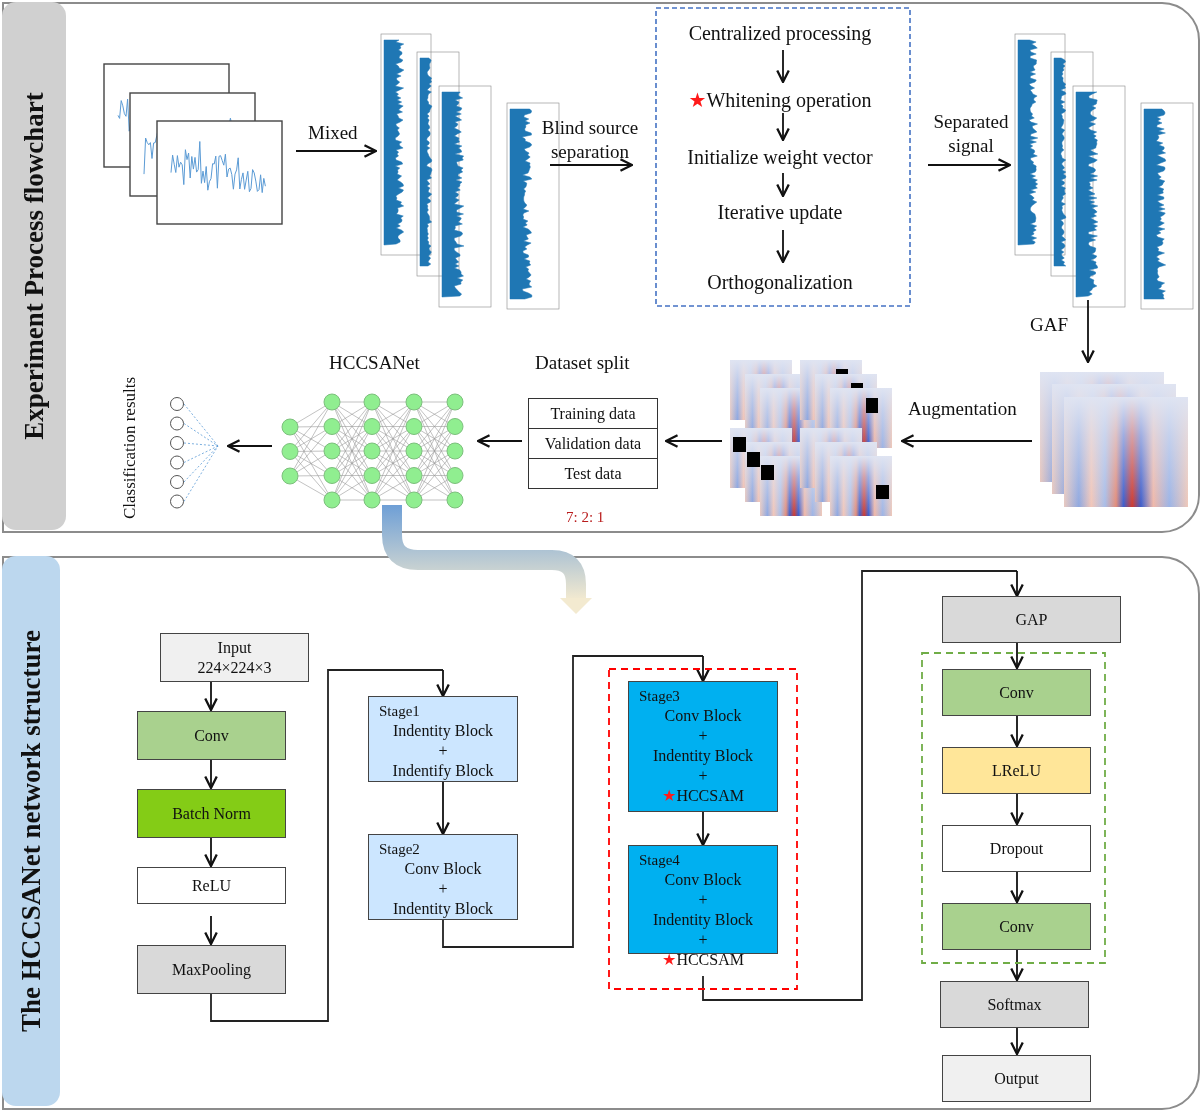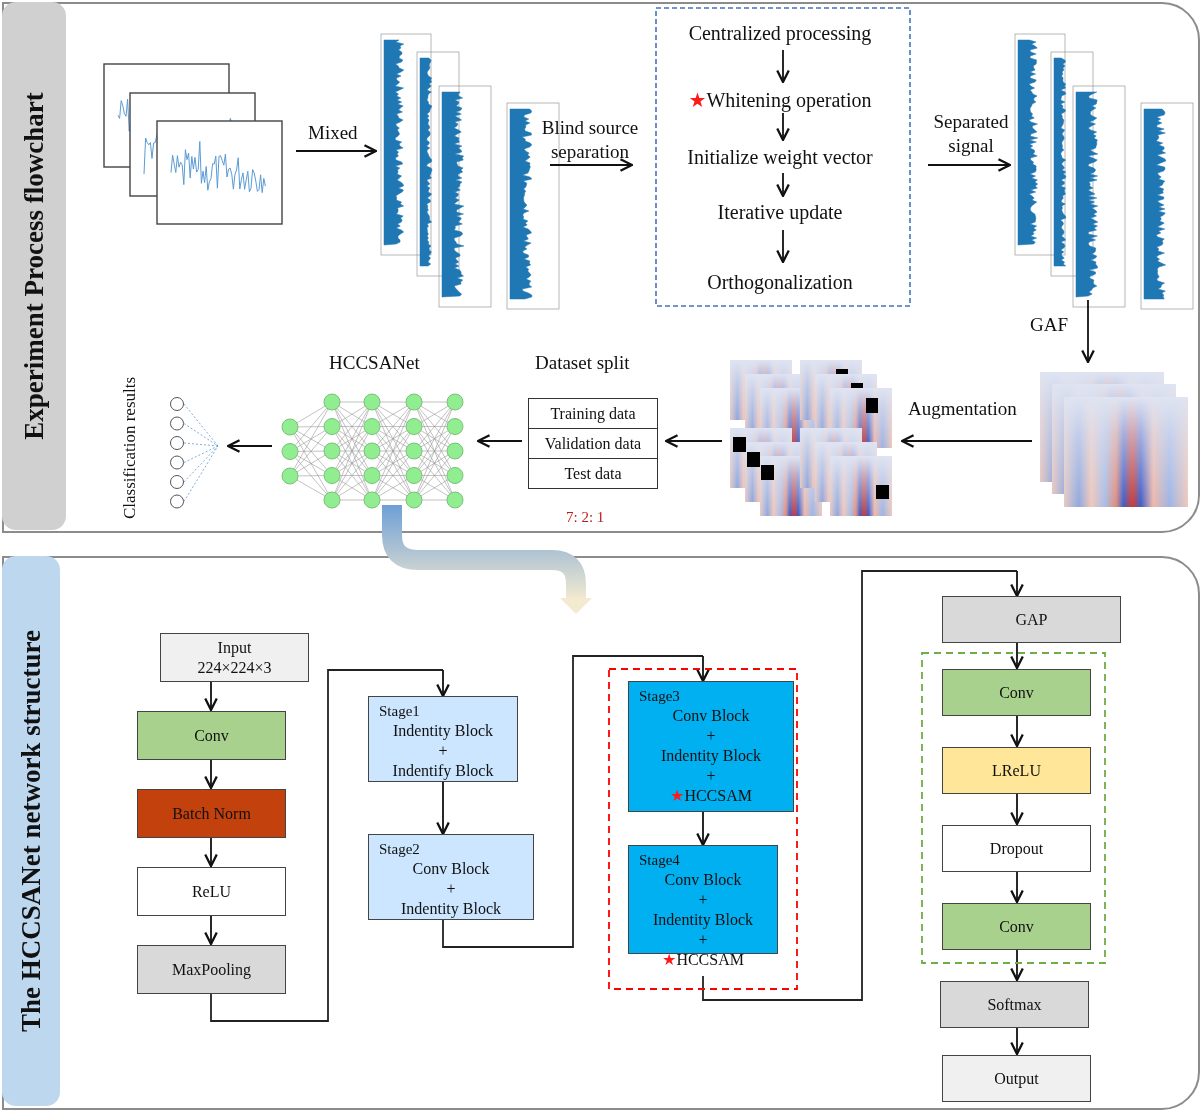--- a/index.html
+++ b/index.html
@@ -331,42 +331,42 @@
 <div class="lbl" style="left:130px;top:448px;transform:translate(-50%,-50%) rotate(-90deg);font-size:17px;">Classification results</div>
 
 <div id="net">
     <div class="box" style="left: 137px; top: 633px; width: 149px; height: 49px; background: rgb(240, 240, 240); margin-left: 23px;">
       <div>Input</div>
       <div>224×224×3</div>
     </div>
     <div class="box" style="left: 137px; top: 711px; width: 149px; height: 49px; background: rgb(169, 209, 142);">
       <div>Conv</div>
     </div>
-    <div class="box" style="left: 137px; top: 789px; width: 149px; height: 49px; background: #c2410c;">
+    <div class="box" style="left: 137px; top: 789px; width: 149px; height: 49px; background: #84cc16;">
       <div>Batch Norm</div>
     </div>
-    <div class="box" style="left: 137px; top: 867px; width: 149px; height: 49px; background: rgb(255, 255, 255);">
+    <div class="box" style="left: 137px; top: 867px; width: 149px; height: 37px; background: rgb(255, 255, 255);">
       <div>ReLU</div>
     </div>
     <div class="box" style="left: 137px; top: 945px; width: 149px; height: 49px; background: rgb(217, 217, 217);">
       <div>MaxPooling</div>
     </div>
     <div class="stage" style="left: 368px; top: 696px; width: 150px; height: 86px; background: rgb(204, 230, 255);">
       <div class="st-title">Stage1</div>
       <div>Indentity Block</div>
       <div>+</div>
       <div>Indentify Block</div>
     </div>
-    <div class="stage" style="left: 368px; top: 834px; width: 166px; height: 86px; background: rgb(204, 230, 255);">
+    <div class="stage" style="left: 368px; top: 834px; width: 150px; height: 86px; background: rgb(204, 230, 255);">
       <div class="st-title">Stage2</div>
       <div>Conv Block</div>
       <div>+</div>
       <div>Indentity Block</div>
     </div>
-    <div class="stage" style="left: 628px; top: 681px; width: 166px; height: 131px; background: rgb(0, 176, 240);">
+    <div class="stage" style="left: 628px; top: 681px; width: 150px; height: 131px; background: rgb(0, 176, 240);">
       <div class="st-title">Stage3</div>
       <div>Conv Block</div>
       <div>+</div>
       <div>Indentity Block</div>
       <div>+</div>
       <div><span class="star">★</span><span>HCCSAM</span></div>
     </div>
     <div class="stage" style="left: 628px; top: 845px; width: 150px; height: 109px; background: rgb(0, 176, 240);">
       <div class="st-title">Stage4</div>
       <div>Conv Block</div>

